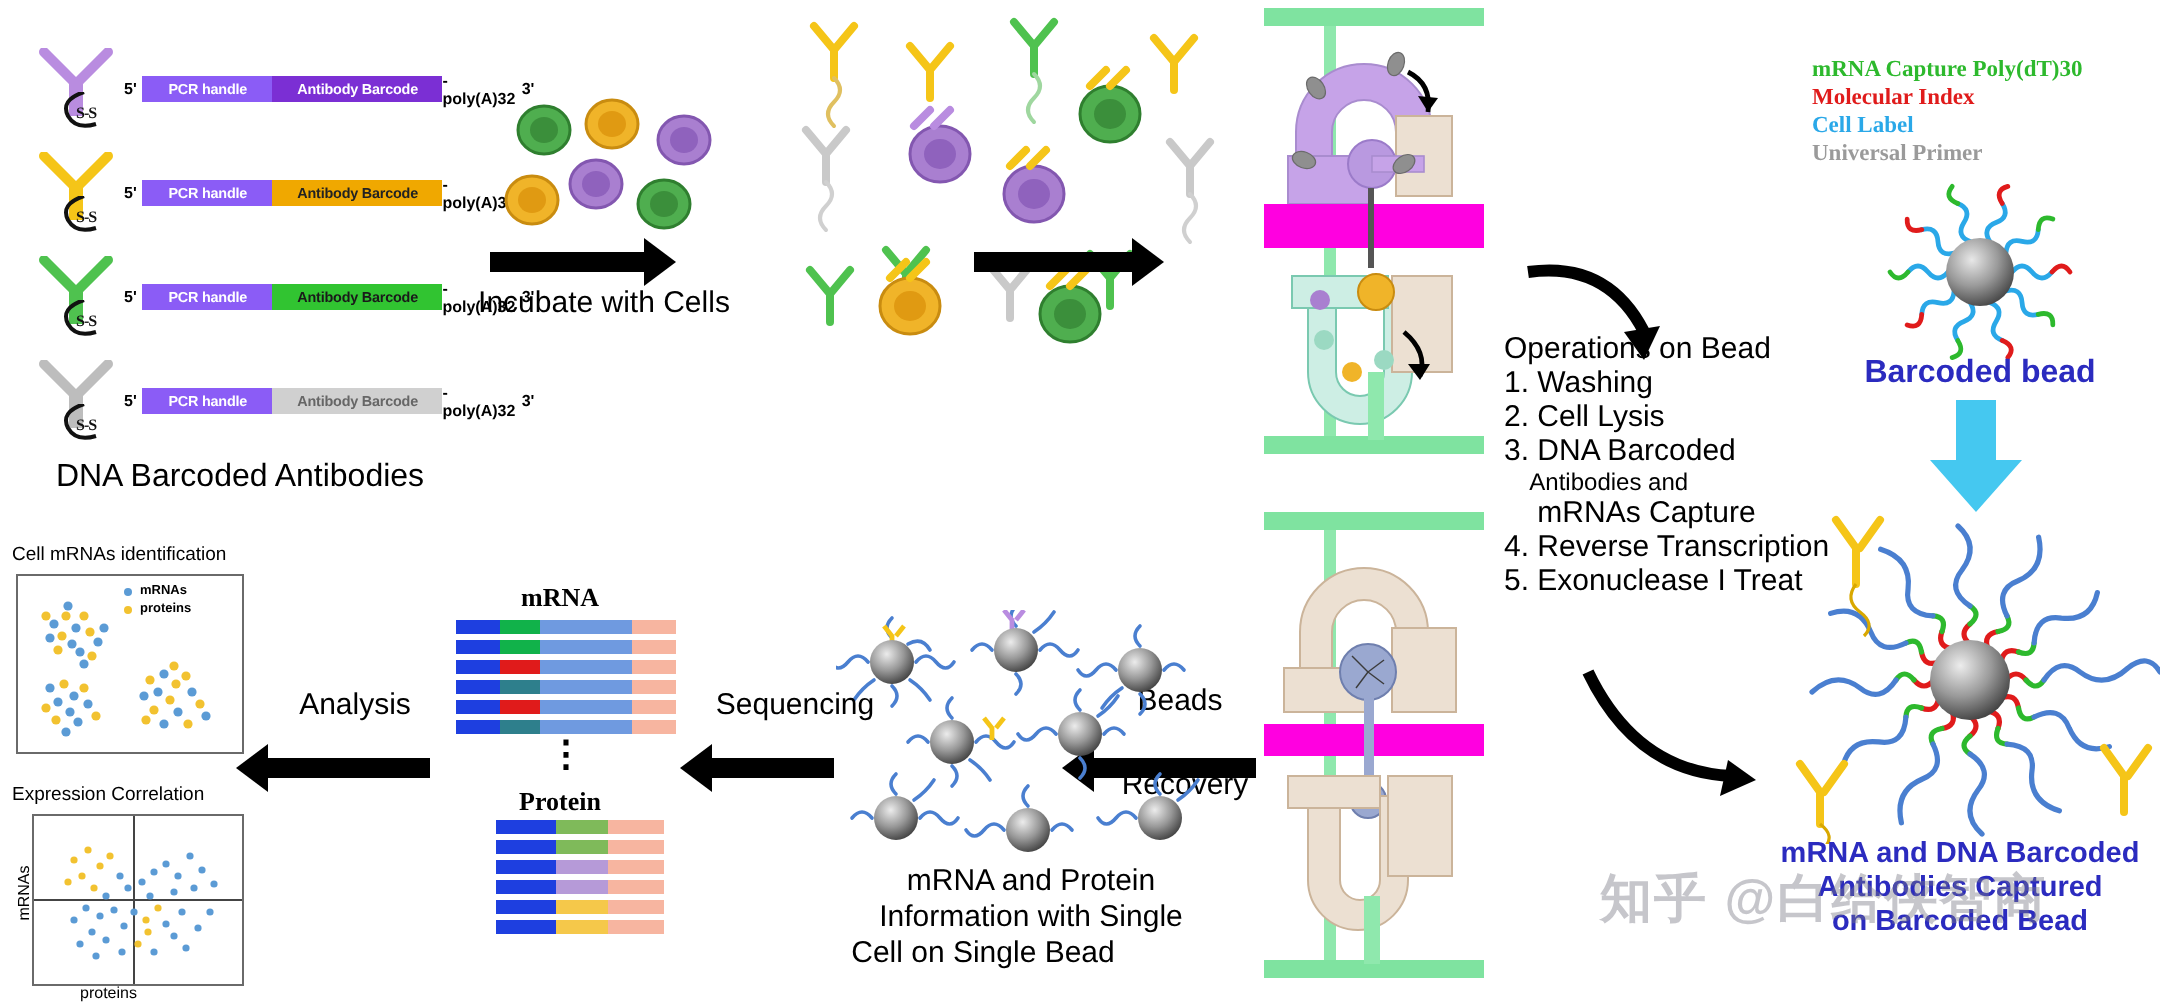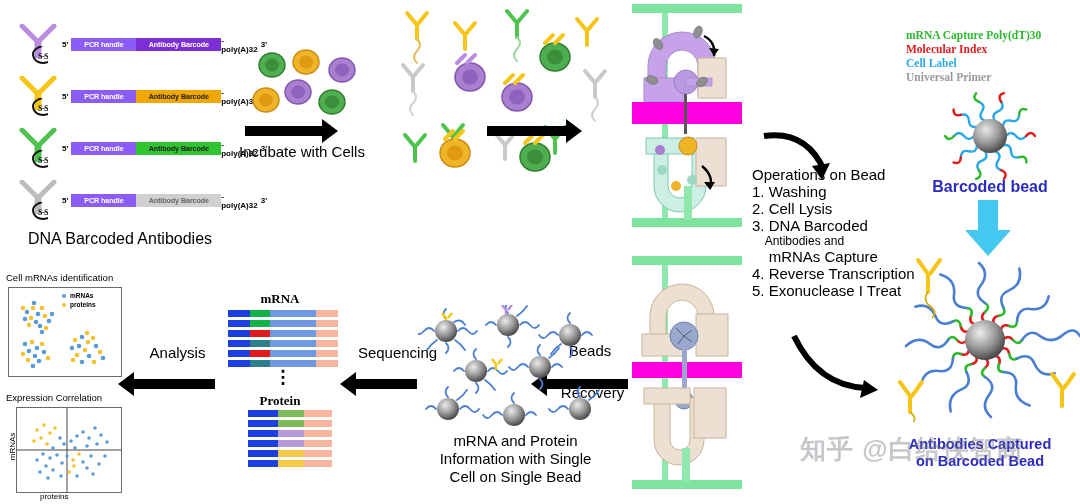--- a/index.html
+++ b/index.html
@@ -429,20 +429,21 @@
       <path d="M28 8 L38 22 L38 40 M50 8 L40 22"></path>
       <path d="M162 122 L172 136 L172 154 M184 122 L174 136"></path>
       <path d="M10 130 L20 144 L20 160 M32 130 L22 144"></path>
     </g>
     <g fill="none" stroke="#d9a800" stroke-width="1.6">
       <path d="M38 40 q-6 8 2 14 q8 6 2 12"></path>
       <path d="M20 160 q8 6 2 12"></path>
     </g>
   </svg>
 
+  <div class="cap cap-blue" style="left:880px;top:418px;width:200px;font-size:14.5px;">mRNA and DNA Barcoded</div>
   <div class="cap cap-blue" style="left:880px;top:435px;width:200px;font-size:14.5px;">Antibodies Captured</div>
   <div class="cap cap-blue" style="left:880px;top:452px;width:200px;font-size:14.5px;">on Barcoded Bead</div>
 
   <div class="wm" style="left:800px;top:432px;">知乎 @白给侠智商</div>
 
   <div class="arrow-h left" style="left:546px;top:379px;width:82px;"></div>
   <div class="cap" style="left:545px;top:342px;width:90px;font-size:15px;">Beads</div>
   <div class="cap" style="left:545px;top:384px;width:95px;font-size:15px;">Recovery</div>
 
   <svg class="abs" style="left:418px;top:305px;width:200px;height:130px;" viewBox="0 0 200 130">
@@ -532,21 +533,21 @@
             <path d="M0 -12 q-5 -5 0 -10"></path>
             <path d="M9 -9 q6 -4 10 -10"></path>
         </g>
         <circle cx="0" cy="0" r="11" fill="url(#bg3)"></circle>
       </g>
     </g>
   </svg>
 
   <div class="cap" style="left:408px;top:432px;width:215px;font-size:15px;">mRNA and Protein</div>
   <div class="cap" style="left:408px;top:450px;width:215px;font-size:15px;">Information with Single</div>
-  <div class="cap" style="left:408px;top:468px;width:215px;font-size:15px;">Cell on Single Bead</div>
+  <div class="cap" style="left:384px;top:468px;width:215px;font-size:15px;">Cell on Single Bead</div>
 
   <div class="arrow-h left" style="left:355px;top:379px;width:62px;"></div>
   <div class="cap" style="left:345px;top:344px;width:105px;font-size:15px;">Sequencing</div>
 
   <div class="cap serif" style="left:230px;top:290px;width:100px;font-size:13px;">mRNA</div>
   <div class="abs" style="left:228px;top:310px;width:110px;">
     <div class="readrow" style="top:0px;left:0;width:110px;">
       <div class="readseg" style="width:22px;background:#1e3fe0;"></div>
       <div class="readseg" style="width:20px;background:#11b24a;"></div>
       <div class="readseg" style="width:46px;background:#6f9ae0;"></div>

